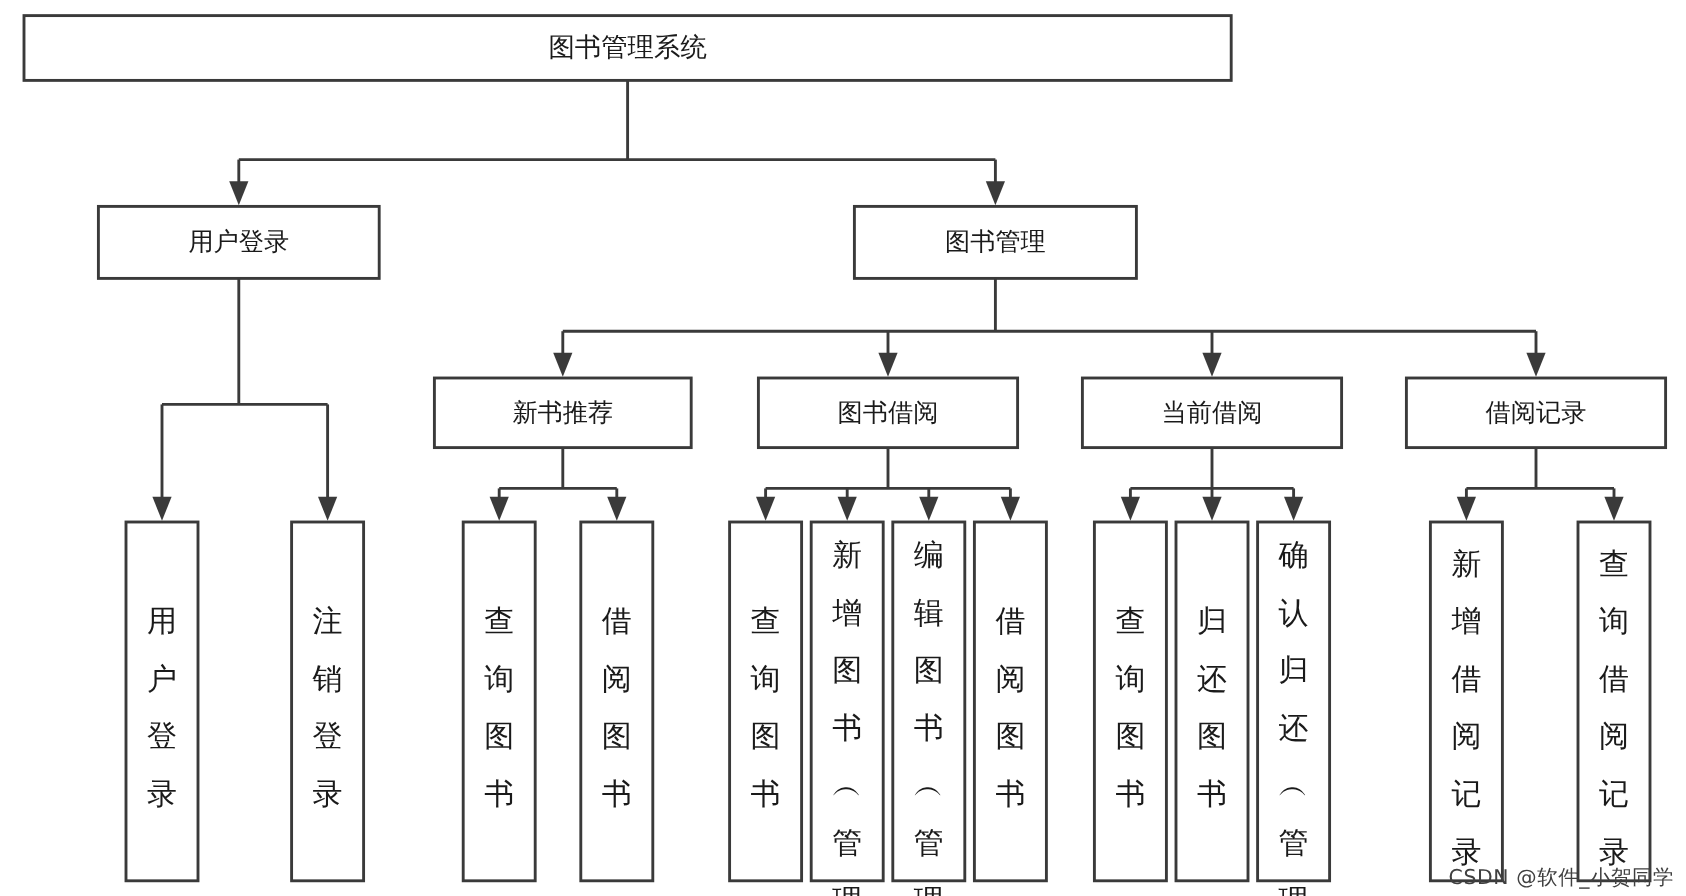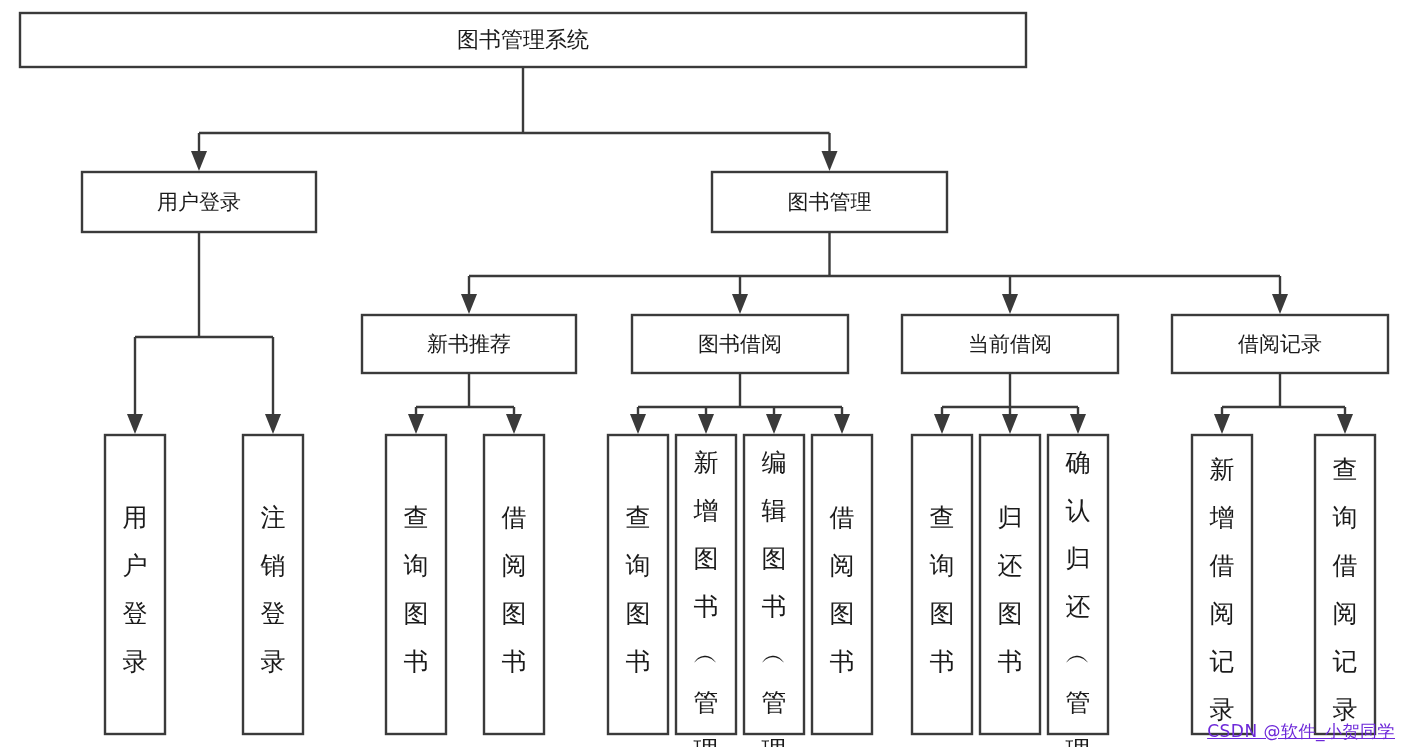--- a/index.html
+++ b/index.html
@@ -55,25 +55,24 @@
   .arrow-head {
     fill: #3a3a3a;
     stroke: none;
   }
   .watermark {
     position: absolute;
     right: 10px;
     bottom: 4px;
     font-family: "DejaVu Sans", "Liberation Sans", sans-serif;
     font-size: 17px;
-    color: #6d28d9;
+    color: #404040;
     letter-spacing: 0.5px;
     white-space: nowrap;
     user-select: none;
-    text-decoration: underline;
   }
 </style>
 </head>
 <body>
 
 <div id="diagram-root">
 
   <svg id="tree-svg" viewBox="0 0 1405 747" xmlns="http://www.w3.org/2000/svg">
     <g id="connectors-layer">
         <path d="M 523 67 L 523 133" class="connector"></path>

